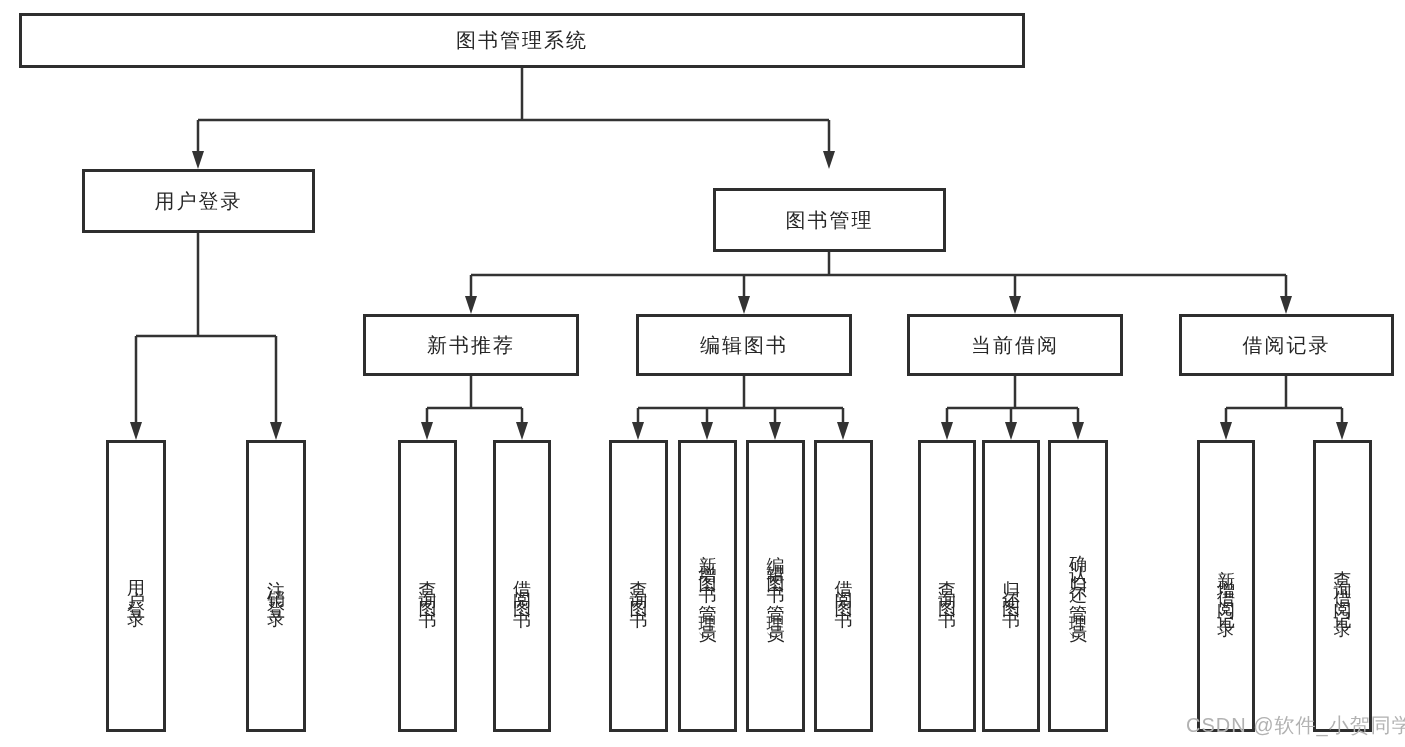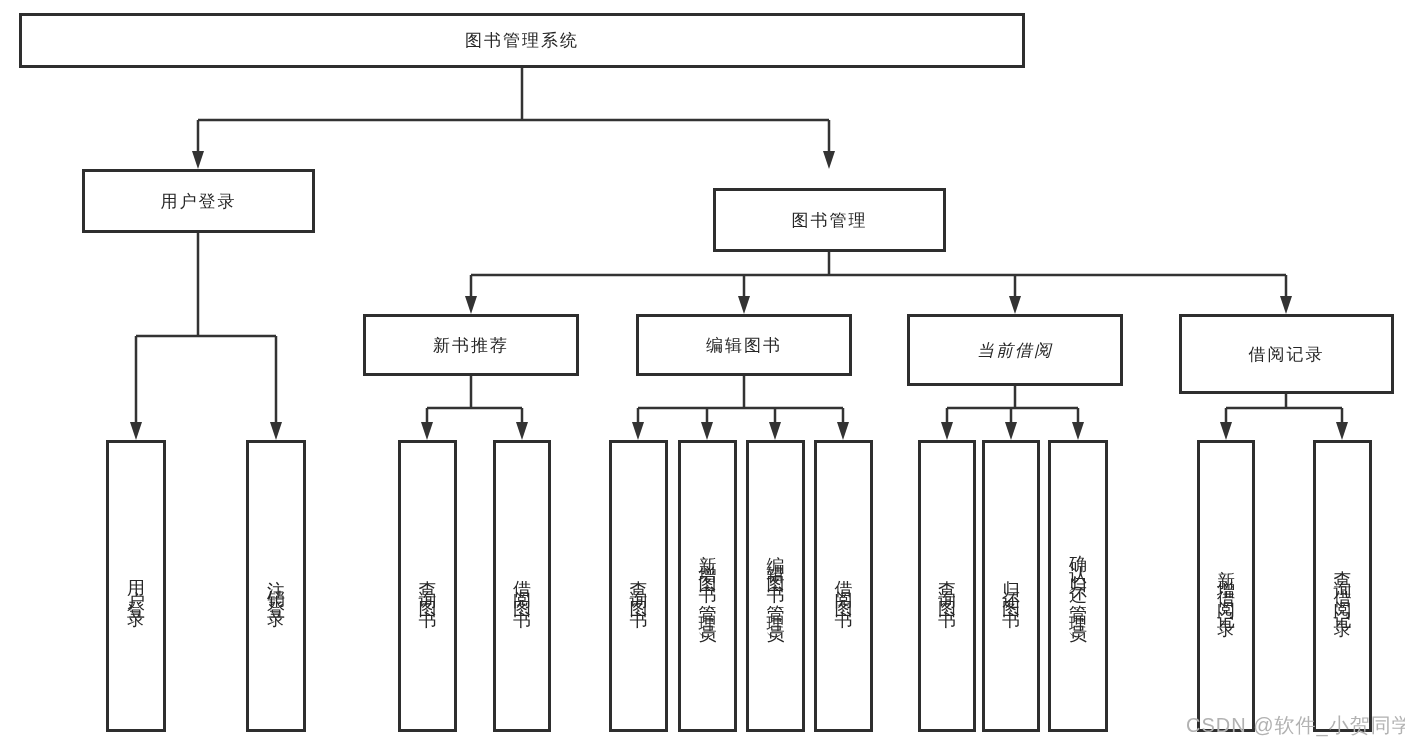--- a/index.html
+++ b/index.html
@@ -31,21 +31,21 @@
   }
   .box {
     position: absolute;
     box-sizing: border-box;
     background: var(--background, #ffffff);
     border: 3px solid var(--border, #2e2e2e);
     display: flex;
     align-items: center;
     justify-content: center;
     color: var(--text, #262626);
-    font-size: 17px;
+    font-size: 20px;
     letter-spacing: 2px;
     white-space: nowrap;
   }
   .leaf {
     font-size: 18px;
     letter-spacing: 0;
   }
   .leaf .v {
     writing-mode: vertical-rl;
     text-orientation: mixed;
@@ -105,22 +105,22 @@
     <polygon points="1336,422 1348,422 1342,440"></polygon>
   </svg>
 
   <div class="box" style="left:19px; top:13px; width:1006px; height:55px;">图书管理系统</div>
 
   <div class="box" style="left:82px; top:169px; width:233px; height:64px;">用户登录</div>
   <div class="box" style="left:713px; top:169px; width:233px; height:64px;margin-top:19px;">图书管理</div>
 
   <div class="box" style="left:363px; top:314px; width:216px; height:62px;">新书推荐</div>
   <div class="box" style="left:636px; top:314px; width:216px; height:62px;">编辑图书</div>
-  <div class="box" style="left:907px; top:314px; width:216px; height:72px;font-style:italic;">当前借阅</div>
-  <div class="box" style="left:1179px; top:314px; width:215px; height:80px;">借阅记录</div>
+  <div class="box" style="left:907px; top:314px; width:216px; height:62px;">当前借阅</div>
+  <div class="box" style="left:1179px; top:314px; width:215px; height:62px;">借阅记录</div>
 
   <div class="box leaf" style="left:106px; top:440px; width:60px; height:292px;">
     <span class="v">用户登录</span>
   </div>
   <div class="box leaf" style="left:246px; top:440px; width:60px; height:292px;">
     <span class="v">注销登录</span>
   </div>
 
   <div class="box leaf" style="left:398px; top:440px; width:59px; height:292px;">
     <span class="v">查询图书</span>

